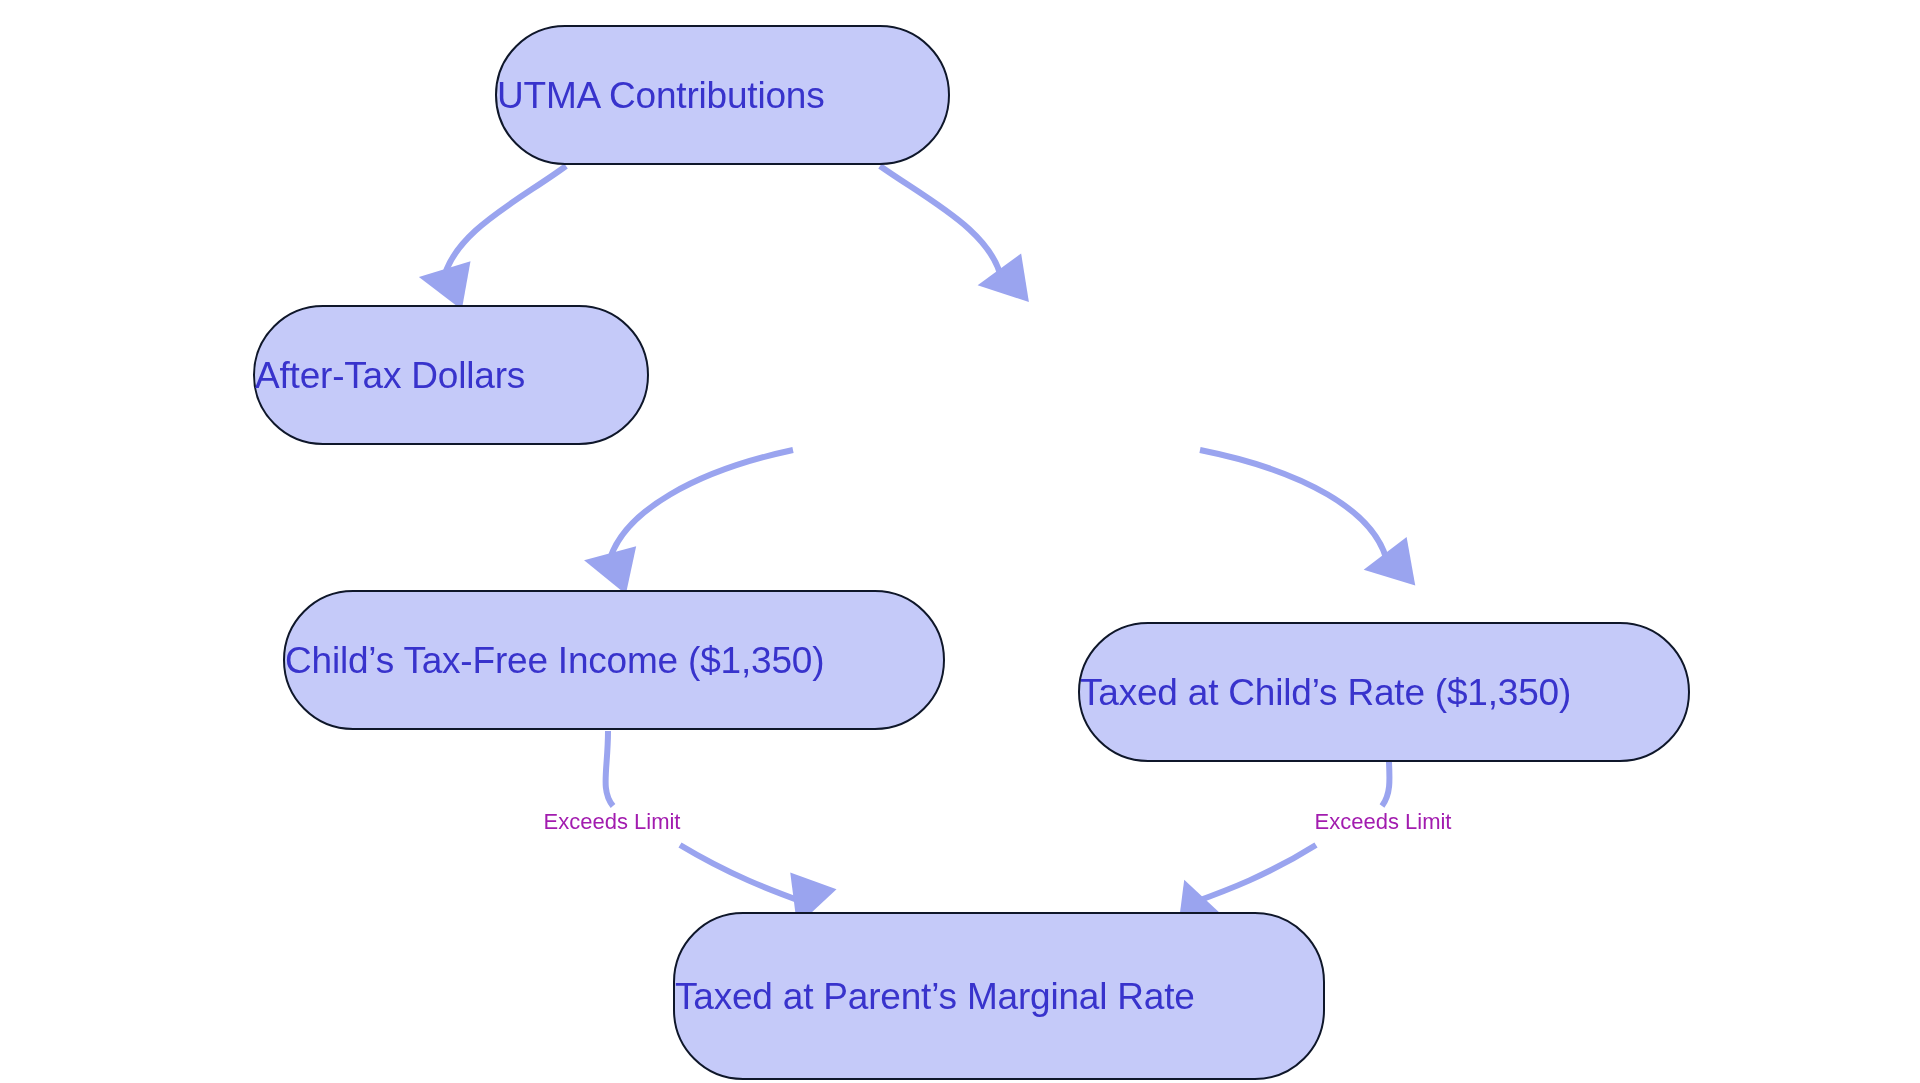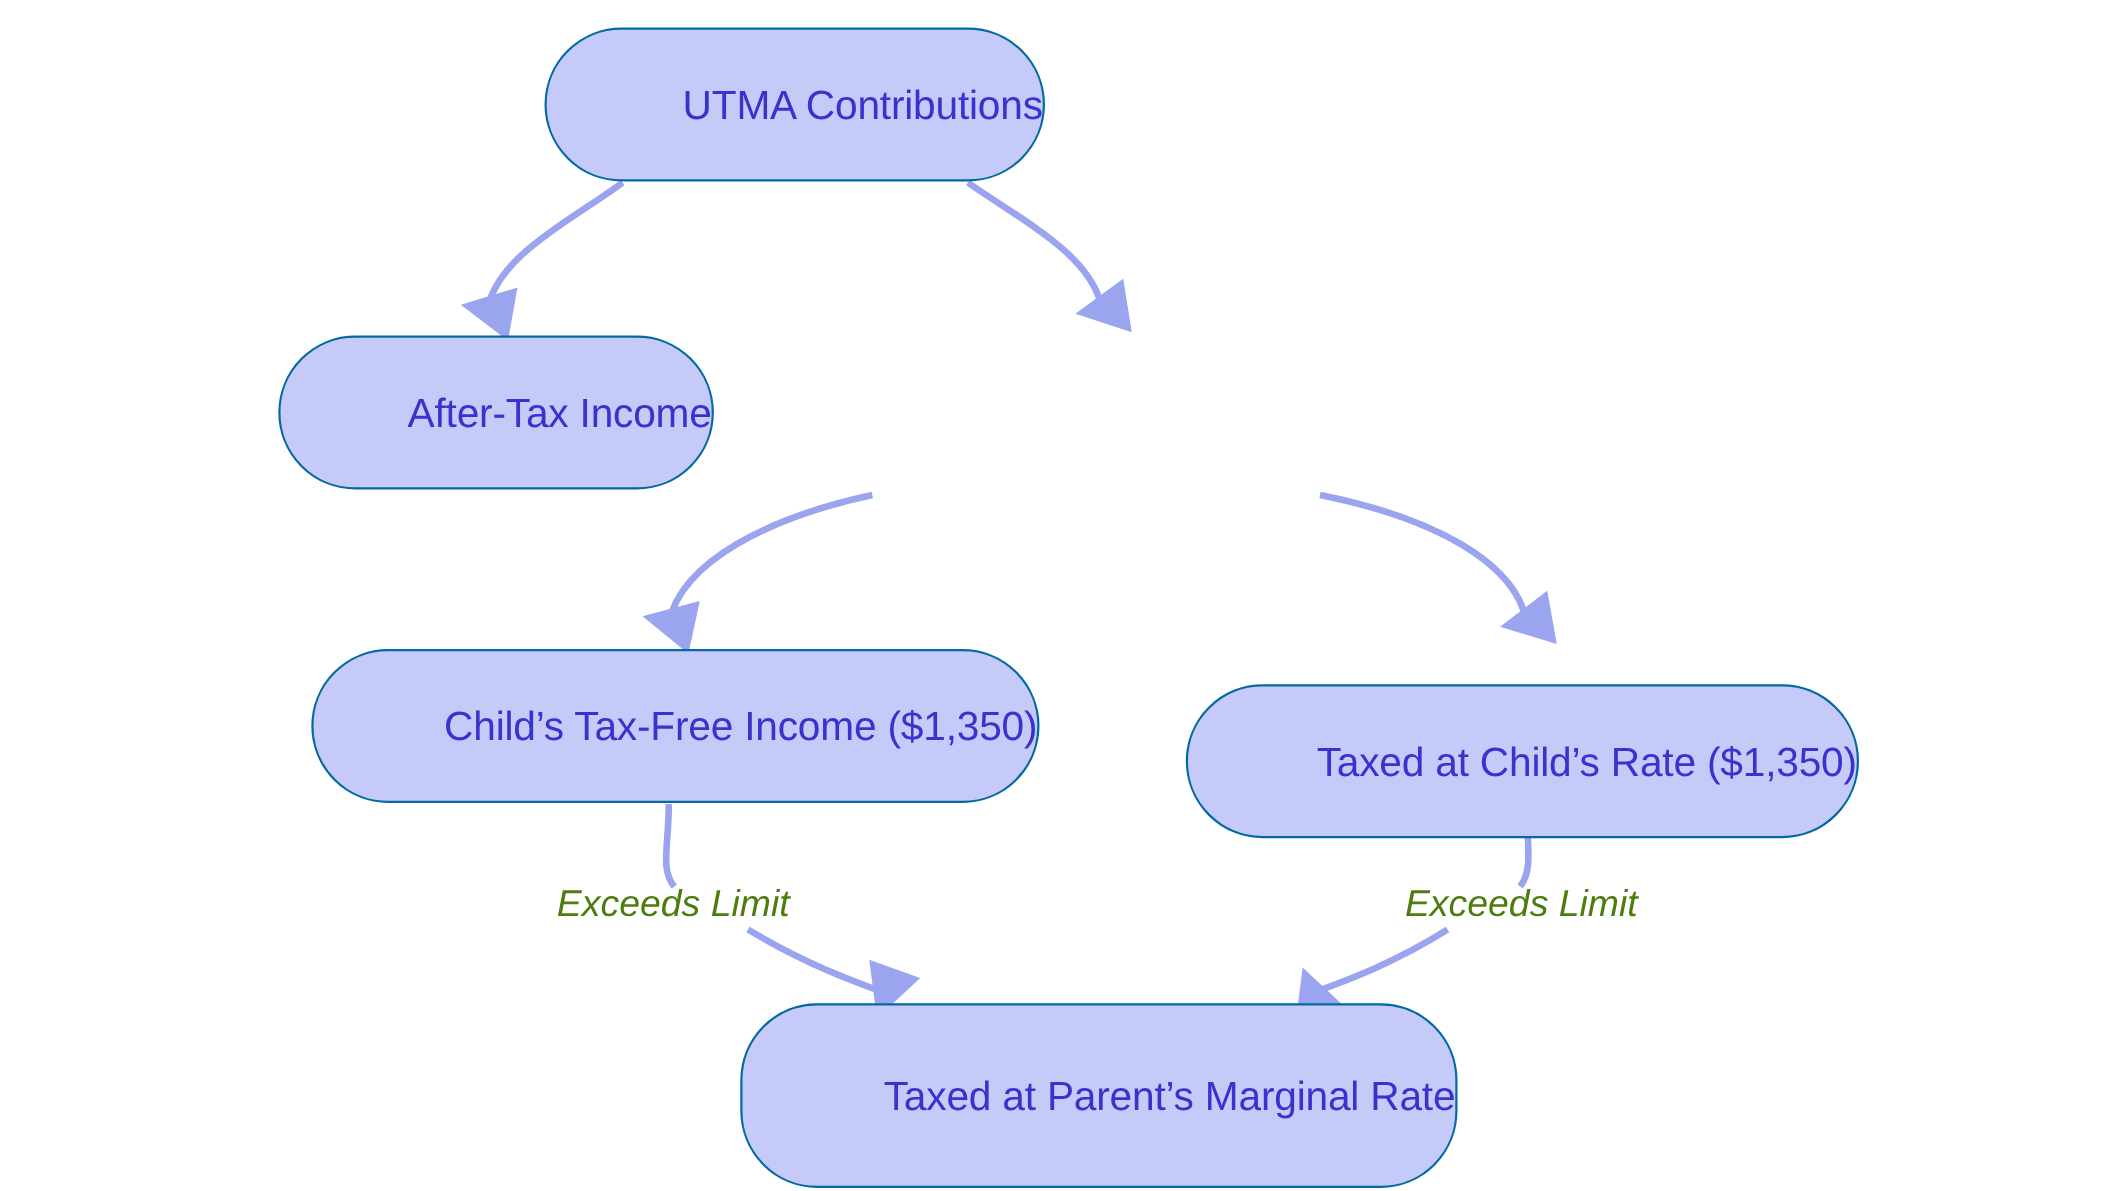--- a/index.html
+++ b/index.html
@@ -26,45 +26,44 @@
     top: 0;
     width: 1920px;
     height: 1083px;
     z-index: 1;
   }
   .flow-node {
     position: absolute;
     box-sizing: border-box;
     display: flex;
     align-items: center;
-    justify-content: flex-end;
+    justify-content: flex-start;
     background: #c5caf9;
-    border: 2px solid #0369a1;
+    border: 2px solid #0f172a;
     border-radius: 70px;
     z-index: 2;
   }
   .flow-node .node-label {
     color: #3833cc;
     font-size: 37px;
     font-weight: 400;
     letter-spacing: -0.2px;
     white-space: nowrap;
     line-height: 1;
     text-align: center;
   }
   .edge-label {
     position: absolute;
     z-index: 3;
-    color: #4d7c0f;
-    font-size: 34px;
+    color: #a21caf;
+    font-size: 22px;
     line-height: 1;
     white-space: nowrap;
     transform: translate(-50%, -50%);
     background: rgba(255,255,255,0.0);
-    font-style: italic;
   }
   
   #node-utma-contributions      { left: 495px;  top: 25px;  width: 455px; height: 140px; }
   #node-after-tax-dollars       { left: 253px;  top: 305px; width: 396px; height: 140px; }
   #node-contribution-limits     { left: 780px;  top: 305px; width: 436px; height: 140px; }
   #node-child-tax-free-income   { left: 283px;  top: 590px; width: 662px; height: 140px; }
   #node-taxed-child-rate        { left: 1078px; top: 622px; width: 612px; height: 140px; }
   #node-taxed-parent-rate       { left: 673px;  top: 912px; width: 652px; height: 168px; }
   
   #edge-label-left  { left: 612px;  top: 822px; }
@@ -95,21 +94,21 @@
 
     <path d="M 1388 731 C 1388 770, 1394 790, 1382 806" fill="none" stroke="#9aa4ef" stroke-width="6"></path>
     <path d="M 1316 845 C 1268 875, 1228 890, 1192 903" fill="none" stroke="#9aa4ef" stroke-width="6" marker-end="url(#arrowhead)"></path>
   </svg>
 
   <div class="flow-node" id="node-utma-contributions">
     <span class="node-label">UTMA Contributions</span>
   </div>
 
   <div class="flow-node" id="node-after-tax-dollars">
-    <span class="node-label">After-Tax Income</span>
+    <span class="node-label">After-Tax Dollars</span>
   </div>
 
 
   <div class="flow-node" id="node-child-tax-free-income">
     <span class="node-label">Child’s Tax-Free Income ($1,350)</span>
   </div>
 
   <div class="flow-node" id="node-taxed-child-rate">
     <span class="node-label">Taxed at Child’s Rate ($1,350)</span>
   </div>

